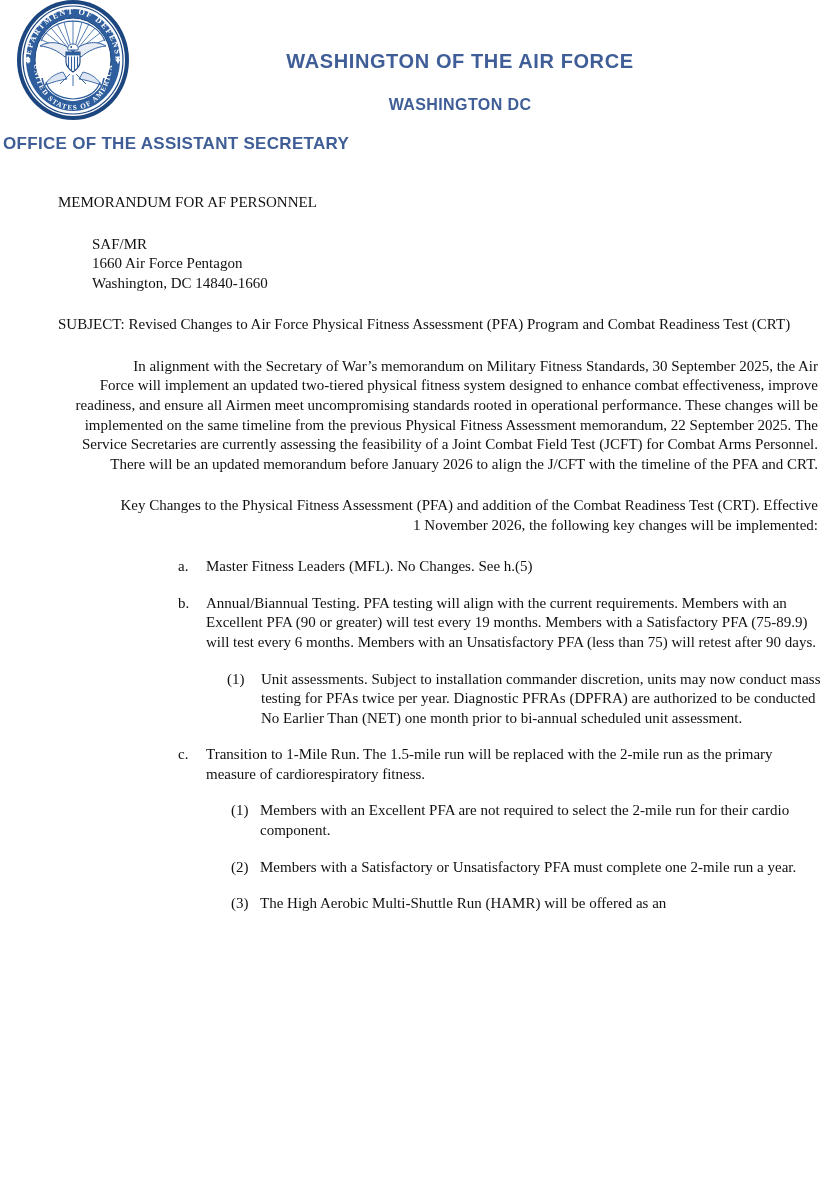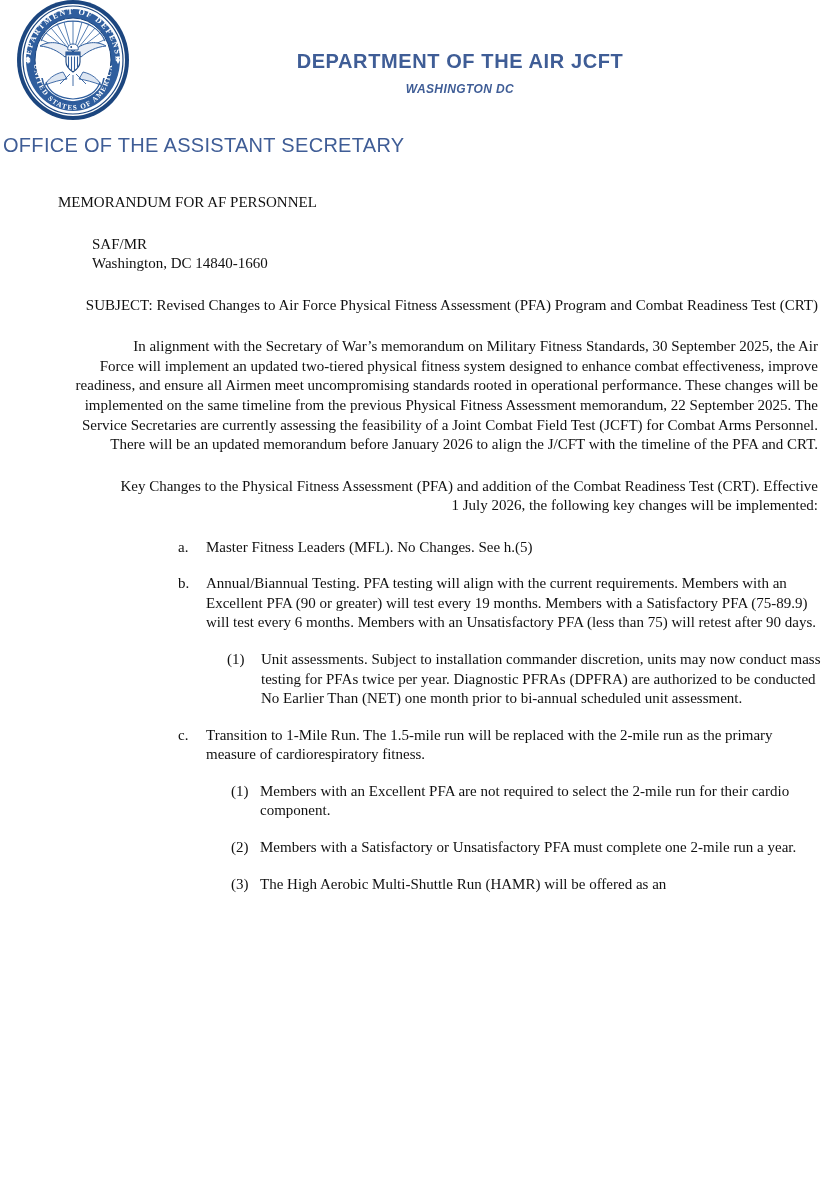--- a/index.html
+++ b/index.html
@@ -43,33 +43,32 @@
     font-family: "Liberation Sans", "DejaVu Sans", sans-serif;
     color: #3f5d96;
   }
   #org-line1 {
     font-size: 20px;
     font-weight: bold;
     letter-spacing: 0.6px;
     line-height: 1.15;
   }
   #org-line2 {
-    font-size: 12px;
+    font-size: 16px;
     font-weight: bold;
     letter-spacing: 0.4px;
-    margin-top: 9px;
-    font-style: italic;
+    margin-top: 23px;
   }
   #office-line {
     position: absolute;
     left: 3px;
     top: 134px;
     font-family: "Liberation Sans", "DejaVu Sans", sans-serif;
-    font-size: 20px;
-    font-weight: normal;
+    font-size: 17px;
+    font-weight: bold;
     letter-spacing: 0.3px;
     color: #3f5d96;
     white-space: nowrap;
   }
 
   
   #memo-body {
     position: absolute;
     left: 58px;
     top: 193px;
@@ -79,21 +78,21 @@
   }
 
   .blk { margin: 0; }
   .gap-lg { height: 22px; }
   .gap-md { height: 17px; }
 
   .para {
     text-align: right;
     text-indent: 56px;
   }
-  .flowpara { text-align: right; }
+  .flowpara { text-align: left; }
 
   
   .from-row { display: flex; }
   .from-label { white-space: nowrap; }
   .from-lines { margin-left: 10px; }
   .from-lines div { white-space: nowrap; margin-left: 24px; }
 
   
   .item-a {
     display: flex;
@@ -199,51 +198,52 @@
         <line x1="65" y1="77" x2="65" y2="88"></line>
         <line x1="68" y1="76" x2="78" y2="86"></line>
       </g>
 
       <path d="M 34 80 C 36 93 47 102 65 104 C 83 102 94 93 96 80" fill="none" stroke="#2f5e9e" stroke-width="1.6"></path>
       <path d="M 38 84 C 41 94 50 100 65 101 C 80 100 89 94 92 84" fill="none" stroke="#2f5e9e" stroke-width="1.1"></path>
     </svg>
   </div>
 
   <div id="header-titles">
-    <div id="org-line1">DEPARTMENT OF THE AIR JCFT</div>
+    <div id="org-line1">WASHINGTON OF THE AIR FORCE</div>
     <div id="org-line2">WASHINGTON DC</div>
   </div>
 
   <div id="office-line">OFFICE OF THE ASSISTANT SECRETARY</div>
 </div>
 
 <div id="memo-body">
 
   <div class="blk">MEMORANDUM FOR AF PERSONNEL</div>
 
   <div class="gap-lg"></div>
 
   <div class="from-row">
     <div class="from-lines">
       <div>SAF/MR</div>
+      <div>1660 Air Force Pentagon</div>
       <div>Washington, DC  14840-1660</div>
     </div>
   </div>
 
   <div class="gap-lg"></div>
 
   <div class="blk flowpara">SUBJECT: Revised Changes to Air Force Physical Fitness Assessment (PFA) Program and Combat Readiness Test (CRT)</div>
 
   <div class="gap-lg"></div>
 
   <div class="blk para">In alignment with the Secretary of War’s memorandum on Military Fitness Standards, 30 September 2025, the Air Force will implement an updated two-tiered physical fitness system designed to enhance combat effectiveness, improve readiness, and ensure all Airmen meet uncompromising standards rooted in operational performance. These changes will be implemented on the same timeline from the previous Physical Fitness Assessment memorandum, 22 September 2025. The Service Secretaries are currently assessing the feasibility of a Joint Combat Field Test (JCFT) for Combat Arms Personnel. There will be an updated memorandum before January 2026 to align the J/CFT with the timeline of the PFA and CRT.</div>
 
   <div class="gap-lg"></div>
 
-  <div class="blk para">Key Changes to the Physical Fitness Assessment (PFA) and addition of the Combat Readiness Test (CRT).  Effective 1 July 2026, the following key changes will be implemented:</div>
+  <div class="blk para">Key Changes to the Physical Fitness Assessment (PFA) and addition of the Combat Readiness Test (CRT).  Effective 1 November 2026, the following key changes will be implemented:</div>
 
   <div class="gap-lg"></div>
 
   <div class="item-a">
     <div class="marker">a.</div>
     <div class="itext">Master Fitness Leaders (MFL). No Changes. See h.(5)</div>
   </div>
 
   <div class="gap-md"></div>
 

